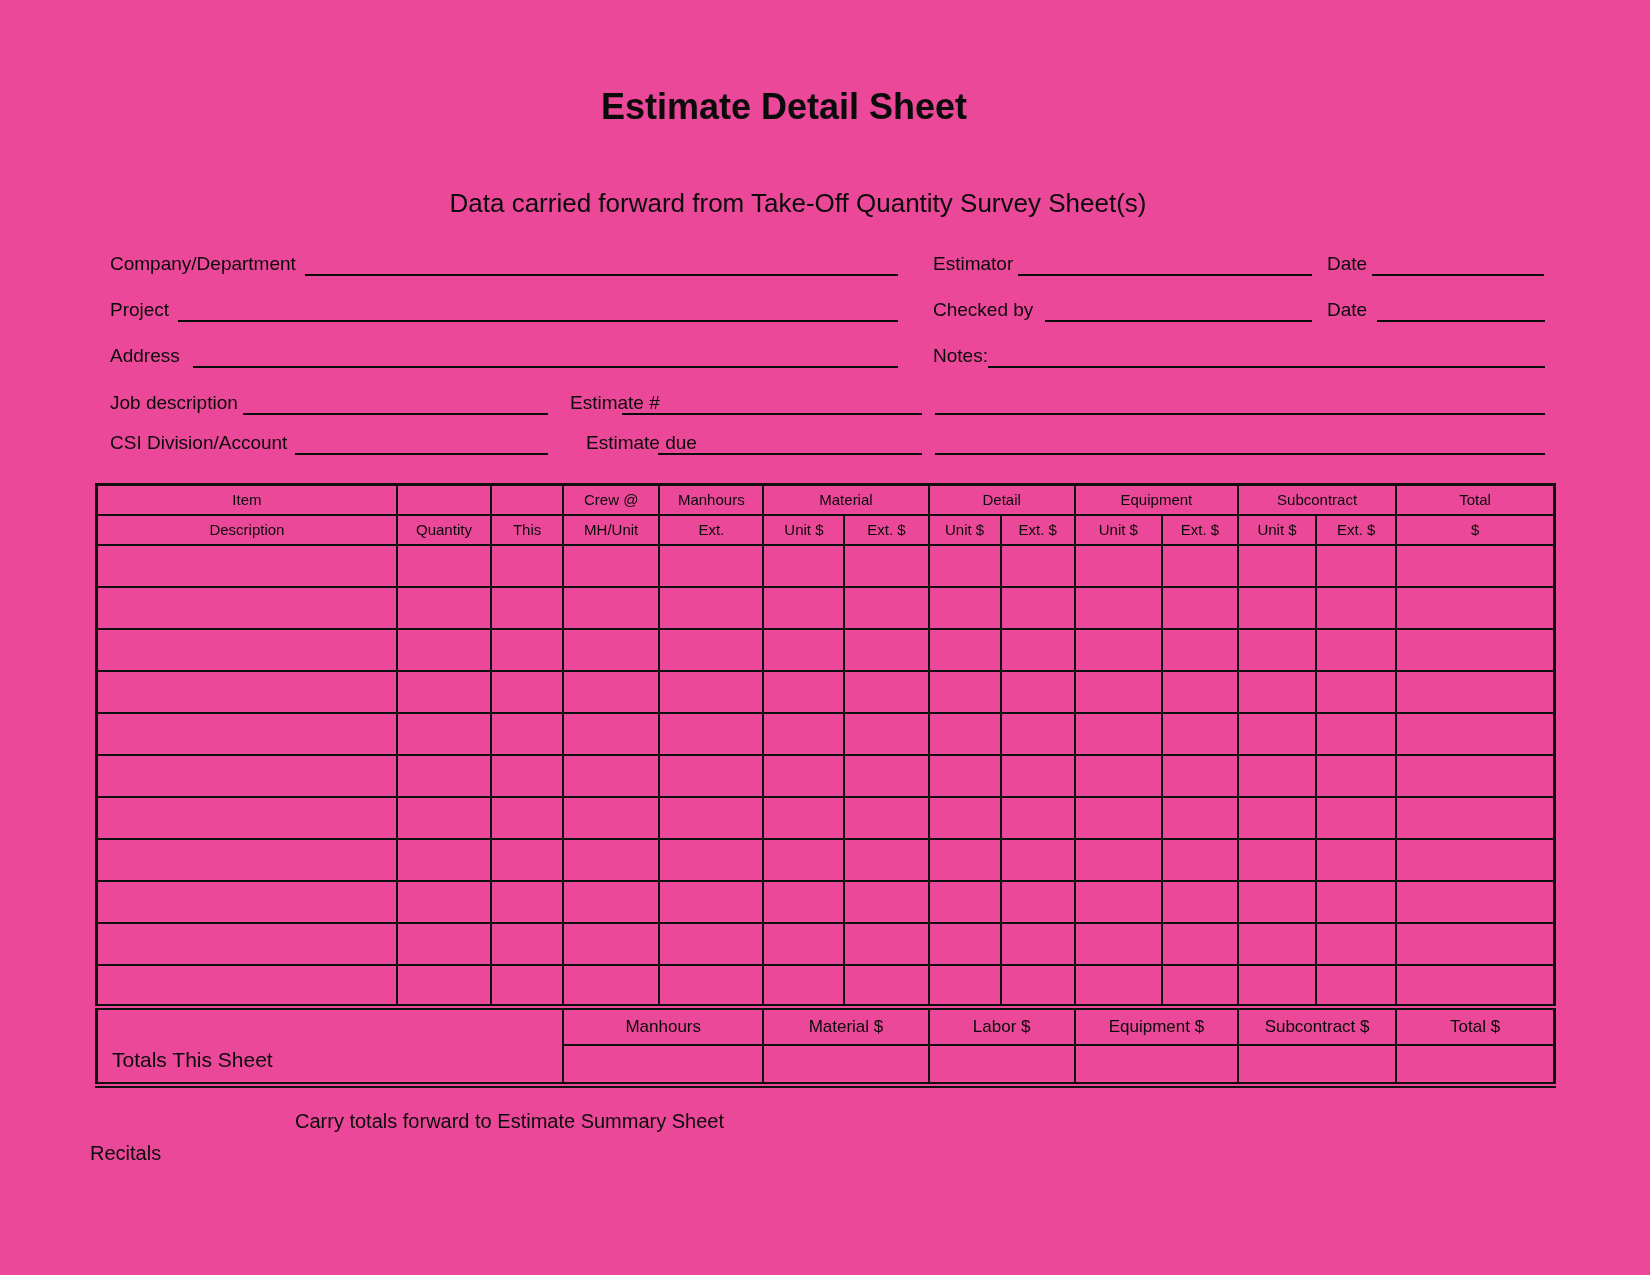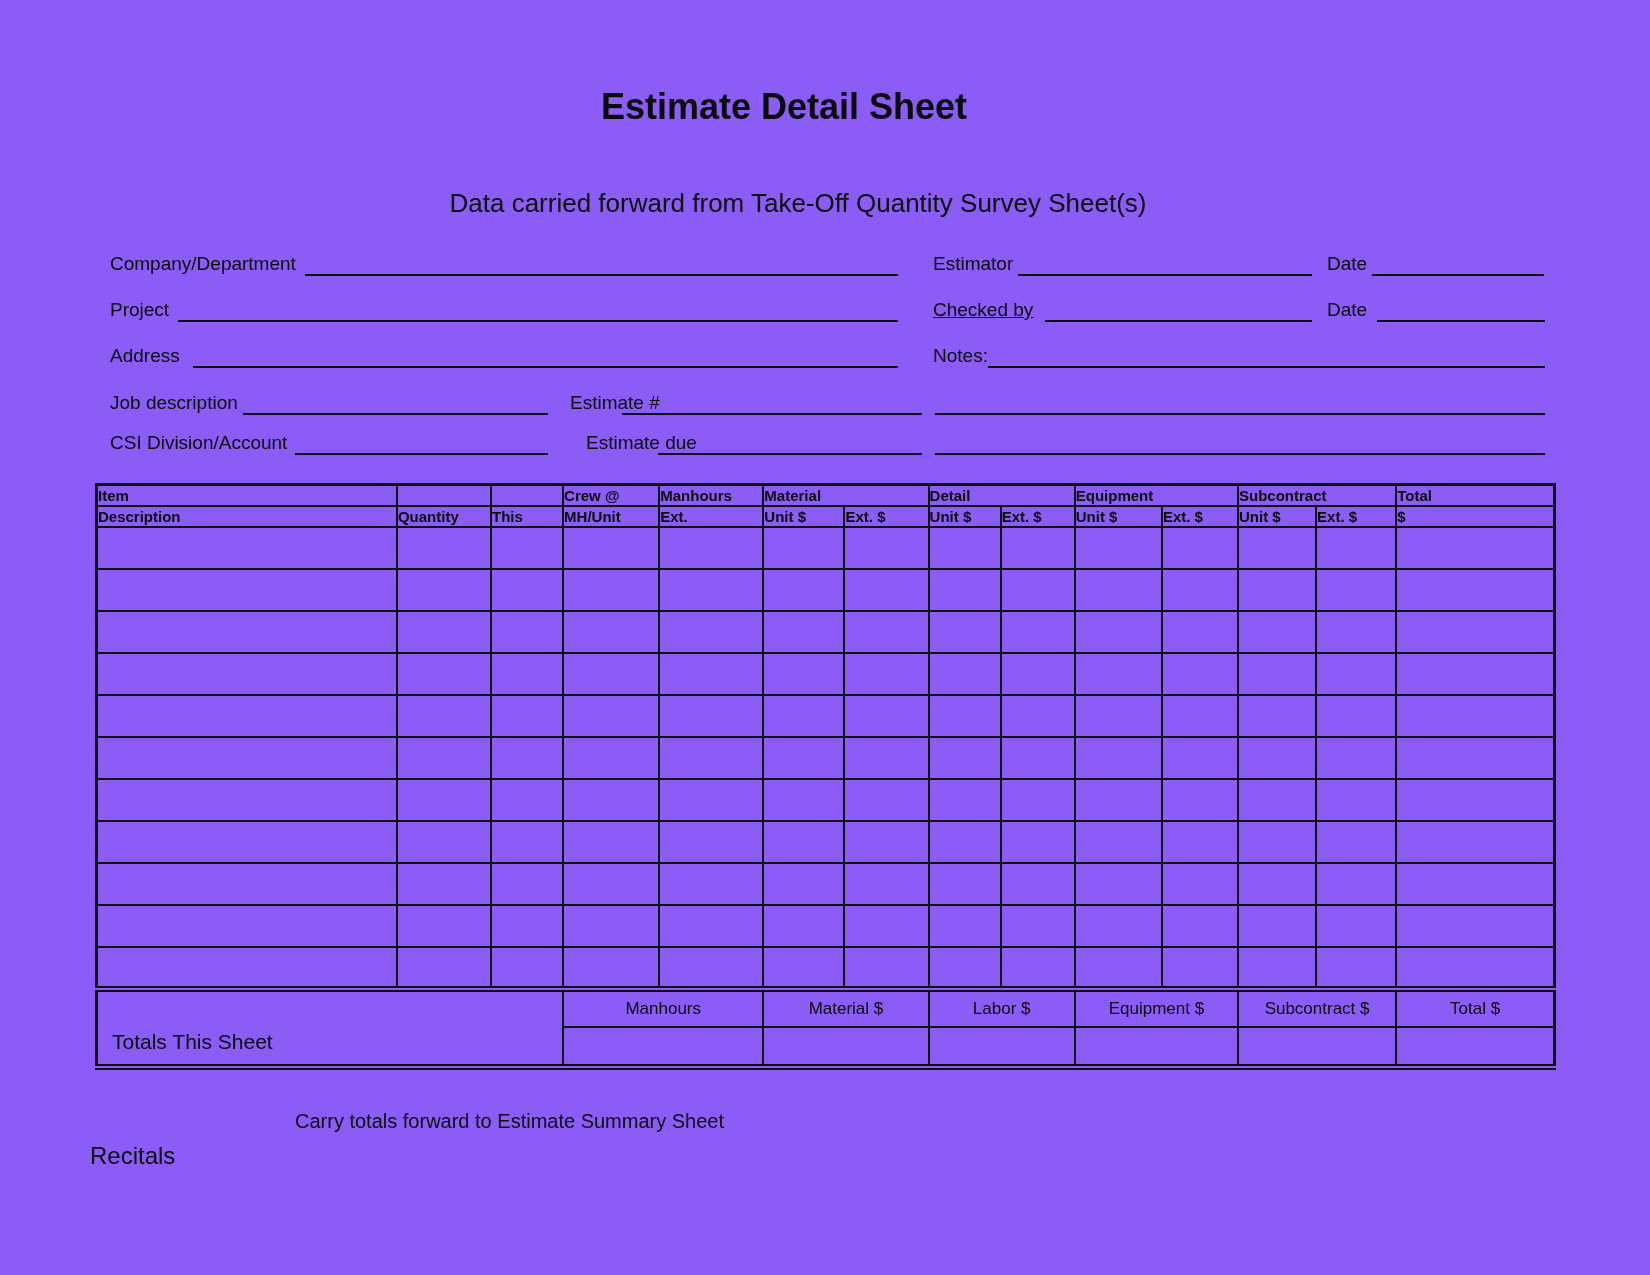--- a/index.html
+++ b/index.html
@@ -3,49 +3,49 @@
 <meta charset="utf-8">
 <style>
   * { box-sizing: border-box; }
   html, body { margin: 0; padding: 0; }
   body {
     width: 1650px; height: 1275px;
     background: #fcfcfc;
     color: #0b0b0b;
     font-family: "Liberation Sans", "DejaVu Sans", sans-serif;
   }
-  .page { position: relative; width: 1650px; height: 1275px; background: #8b5cf6; overflow: hidden; }
+  .page { position: relative; width: 1650px; height: 1275px; background: #ec4899; overflow: hidden; }
 
   .center-band { position: absolute; left: 0; width: 1568px; text-align: center; white-space: nowrap; }
   .title { top: 86px; font-size: 36px; font-weight: 700; }
   .subtitle { top: 188px; font-size: 26px; padding-left: 28px; }
 
   .lbl { position: absolute; font-size: 19px; white-space: nowrap; }
   .fline { position: absolute; height: 2px; background: #0b0b0b; }
 
   table.tbl {
     position: absolute; left: 95px; top: 483px; width: 1461px;
     border-collapse: collapse; table-layout: fixed;
     border: 3px solid #101010;
   }
   .tbl th, .tbl td { border: 2px solid #101010; padding: 0; }
-  .tbl thead th { font-size: 15px; font-weight: 700; height: 21px; text-align: left; vertical-align: middle; white-space: nowrap; }
+  .tbl thead th { font-size: 15px; font-weight: 400; height: 30px; text-align: center; vertical-align: middle; white-space: nowrap; }
   .tbl tbody td { height: 42px; }
   .tbl tbody tr.last-body td { border-bottom: 6px double #101010; }
   .tbl .t-label td { height: 38px; font-size: 17px; font-weight: 400; text-align: center; vertical-align: middle; white-space: nowrap; }
   .tbl .t-value td { height: 40px; border-bottom: 6px double #101010; }
   .tbl td.totals-left {
     vertical-align: bottom; text-align: left;
     font-size: 21px; padding: 0 0 10px 14px;
     border-bottom: 6px double #101010; white-space: nowrap; border-radius: 10px;
   }
 
   .footer-carry { position: absolute; left: 295px; top: 1110px; font-size: 20px; white-space: nowrap; }
   .footer-right { position: absolute; left: 950px; top: 1110px; font-size: 20px; white-space: nowrap; }
-  .footer-recitals { position: absolute; left: 90px; top: 1142px; font-size: 24px; white-space: nowrap; }
+  .footer-recitals { position: absolute; left: 90px; top: 1142px; font-size: 20px; white-space: nowrap; }
   .uline { display: inline-block; height: 16px; border-bottom: 2px solid #0b0b0b; vertical-align: baseline; }
   .u-est { width: 112px; }
   .u-sheet { width: 30px; margin-left: 4px; margin-right: 4px; }
   .u-of { width: 34px; margin-left: 4px; }
   .gap-sheet { margin-left: 16px; }
 </style>
 </head>
 <body>
 
 <div class="page">
@@ -55,21 +55,21 @@
 
   <span class="lbl" style="left:110px; top:253px;">Company/Department</span>
   <div class="fline" style="left:305px; top:274px; width:593px;"></div>
   <span class="lbl" style="left:933px; top:253px;">Estimator</span>
   <div class="fline" style="left:1018px; top:274px; width:294px;"></div>
   <span class="lbl" style="left:1327px; top:253px;">Date</span>
   <div class="fline" style="left:1372px; top:274px; width:172px;"></div>
 
   <span class="lbl" style="left:110px; top:299px;">Project</span>
   <div class="fline" style="left:178px; top:320px; width:720px;"></div>
-  <span class="lbl" style="left:933px; top:299px;text-decoration:underline;">Checked by</span>
+  <span class="lbl" style="left:933px; top:299px;">Checked by</span>
   <div class="fline" style="left:1045px; top:320px; width:267px;"></div>
   <span class="lbl" style="left:1327px; top:299px;">Date</span>
   <div class="fline" style="left:1377px; top:320px; width:168px;"></div>
 
   <span class="lbl" style="left:110px; top:345px;">Address</span>
   <div class="fline" style="left:193px; top:366px; width:705px;"></div>
   <span class="lbl" style="left:933px; top:345px;">Notes:</span>
   <div class="fline" style="left:988px; top:366px; width:557px;"></div>
 
   <span class="lbl" style="left:110px; top:392px;">Job description</span>

